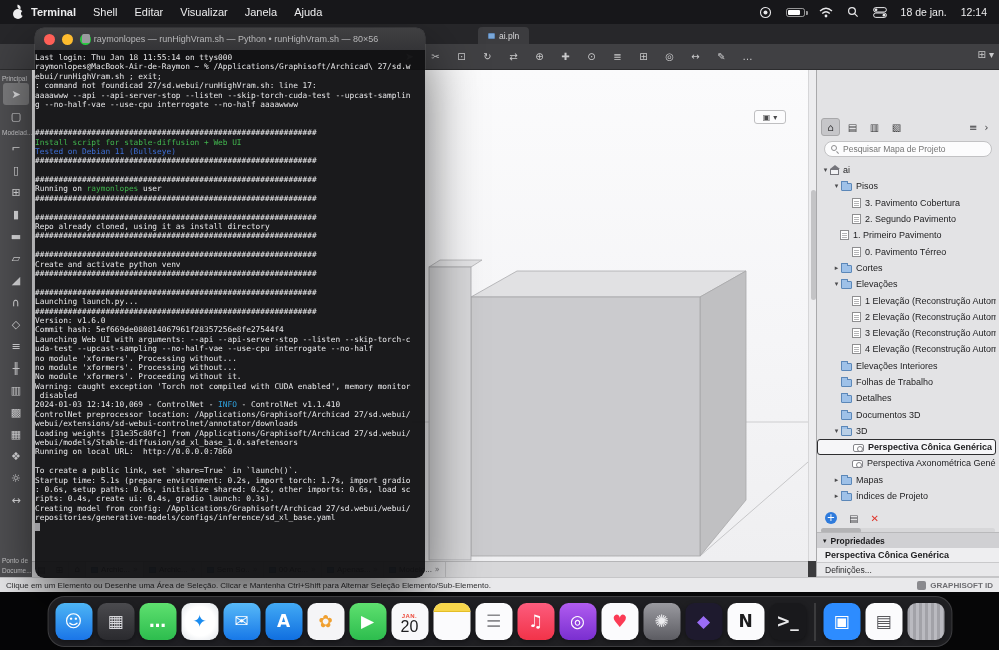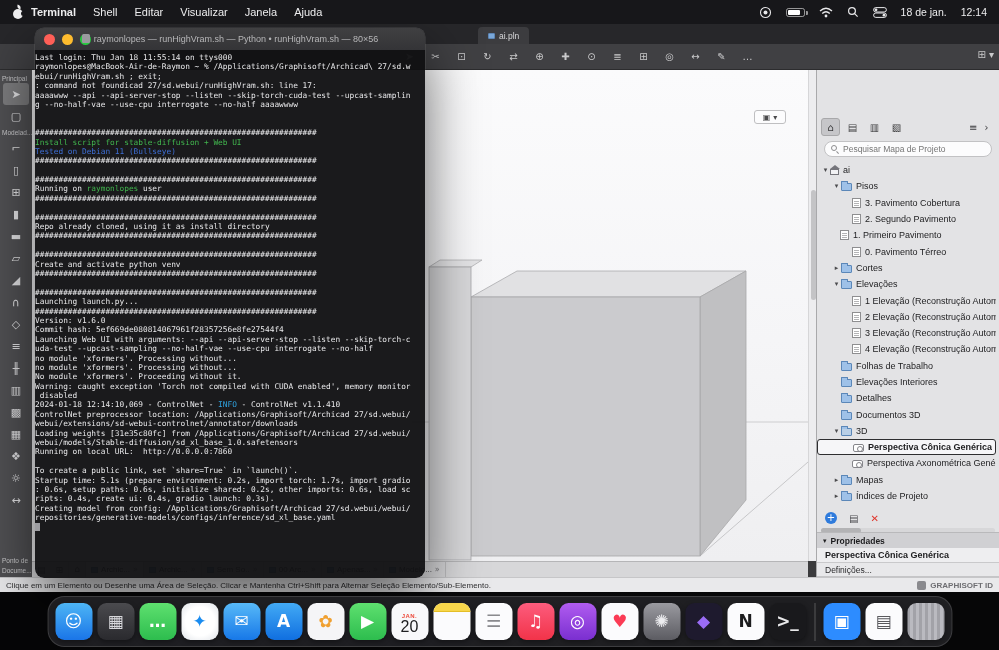--- a/index.html
+++ b/index.html
@@ -336,26 +336,26 @@
           <span class="tlabel">3 Elevação (Reconstrução Automática)</span>
         </div>
         <div class="trow" style="padding-left:26px">
           <span class="tarrow"></span>
           <span class="tico tico-sheet"></span>
           <span class="tlabel">4 Elevação (Reconstrução Automática)</span>
         </div>
         <div class="trow" style="padding-left:15px">
           <span class="tarrow"></span>
           <span class="tico tico-folder"></span>
+          <span class="tlabel">Elevações Interiores</span>
+        </div>
+        <div class="trow" style="padding-left:15px">
+          <span class="tarrow"></span>
+          <span class="tico tico-folder"></span>
           <span class="tlabel">Folhas de Trabalho</span>
-        </div>
-        <div class="trow" style="padding-left:15px">
-          <span class="tarrow"></span>
-          <span class="tico tico-folder"></span>
-          <span class="tlabel">Elevações Interiores</span>
         </div>
         <div class="trow" style="padding-left:15px">
           <span class="tarrow"></span>
           <span class="tico tico-folder"></span>
           <span class="tlabel">Detalhes</span>
         </div>
         <div class="trow" style="padding-left:15px">
           <span class="tarrow"></span>
           <span class="tico tico-folder"></span>
           <span class="tlabel">Documentos 3D</span>
@@ -490,21 +490,21 @@
       <div class="tline"><span>############################################################</span></div>
       <div class="tline"><span>Version: v1.6.0</span></div>
       <div class="tline"><span>Commit hash: 5ef669de080814067961f28357256e8fe27544f4</span></div>
       <div class="tline"><span>Launching Web UI with arguments: --api --api-server-stop --listen --skip-torch-c</span></div>
       <div class="tline"><span>uda-test --upcast-sampling --no-half-vae --use-cpu interrogate --no-half</span></div>
       <div class="tline"><span>no module 'xformers'. Processing without...</span></div>
       <div class="tline"><span>no module 'xformers'. Processing without...</span></div>
       <div class="tline"><span>No module 'xformers'. Proceeding without it.</span></div>
       <div class="tline"><span>Warning: caught exception 'Torch not compiled with CUDA enabled', memory monitor</span></div>
       <div class="tline"><span> disabled</span></div>
-      <div class="tline"><span>2024-01-18 12:14:10,069 - ControlNet - </span><span style="color:#2fa3e0">INFO</span><span> - ControlNet v1.1.410</span></div>
+      <div class="tline"><span>2024-01-03 12:14:10,069 - ControlNet - </span><span style="color:#2fa3e0">INFO</span><span> - ControlNet v1.1.410</span></div>
       <div class="tline"><span>ControlNet preprocessor location: /Applications/Graphisoft/Archicad 27/sd.webui/</span></div>
       <div class="tline"><span>webui/extensions/sd-webui-controlnet/annotator/downloads</span></div>
       <div class="tline"><span>Loading weights [31e35c80fc] from /Applications/Graphisoft/Archicad 27/sd.webui/</span></div>
       <div class="tline"><span>webui/models/Stable-diffusion/sd_xl_base_1.0.safetensors</span></div>
       <div class="tline"><span>Running on local URL:  http://0.0.0.0:7860</span></div>
       <div class="tline">&nbsp;</div>
       <div class="tline"><span>To create a public link, set `share=True` in `launch()`.</span></div>
       <div class="tline"><span>Startup time: 5.1s (prepare environment: 0.2s, import torch: 1.7s, import gradio</span></div>
       <div class="tline"><span>: 0.6s, setup paths: 0.6s, initialize shared: 0.2s, other imports: 0.6s, load sc</span></div>
       <div class="tline"><span>ripts: 0.4s, create ui: 0.4s, gradio launch: 0.3s).</span></div>

